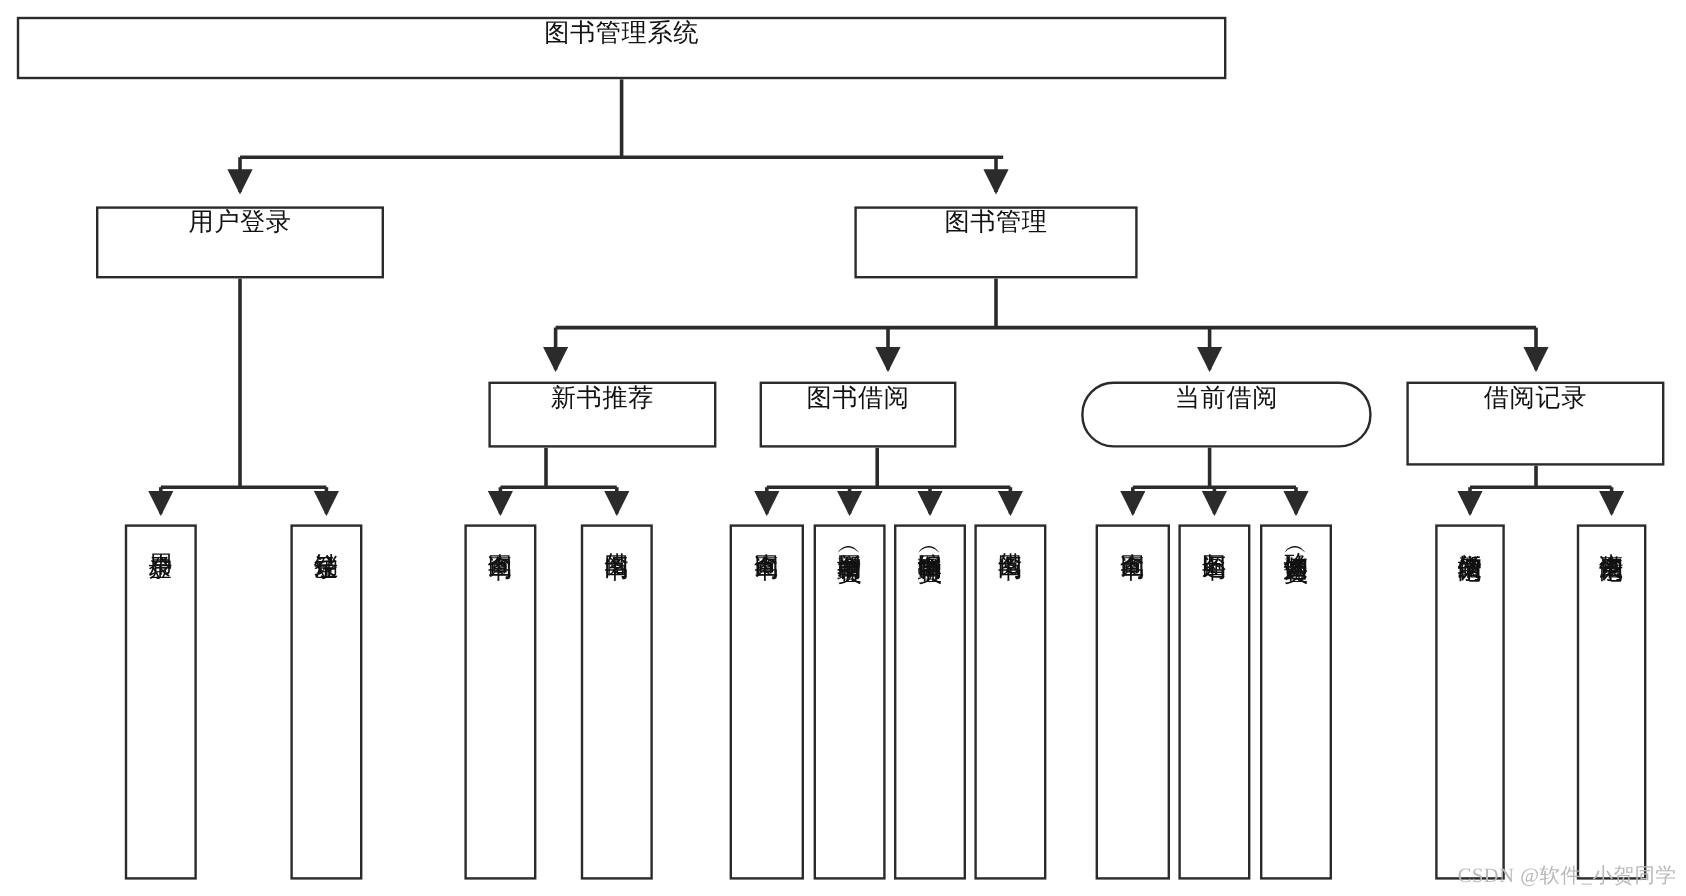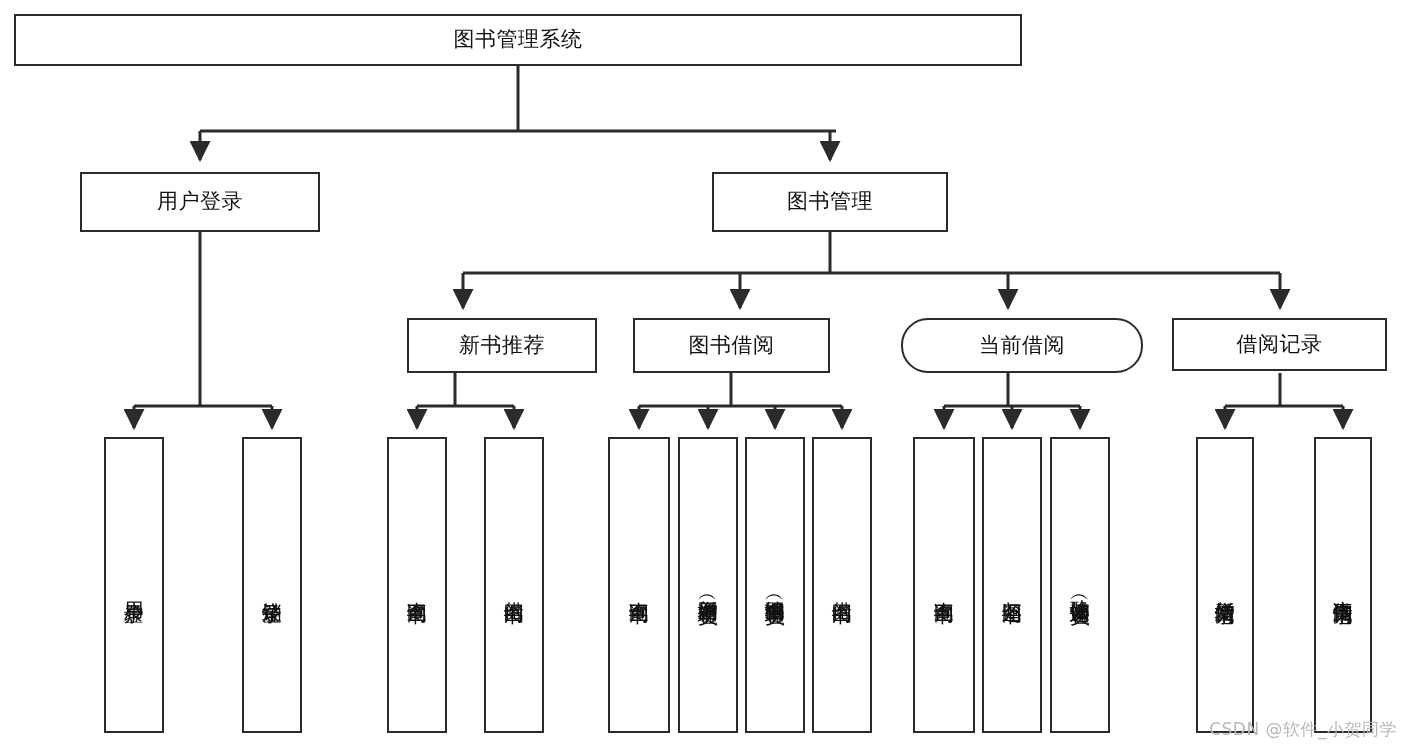--- a/index.html
+++ b/index.html
@@ -24,21 +24,20 @@
     top: 0;
     width: 1405px;
     height: 747px;
   }
   .node-box {
     position: absolute;
     box-sizing: border-box;
     background: #ffffff;
     border: 2px solid #2b2b2b;
     display: flex;
-    align-items: center;
     justify-content: center;
     overflow: hidden;
   }
   .node-label-h {
     font-size: 21px;
     color: #111111;
     line-height: 1.1;
     white-space: nowrap;
     letter-spacing: 0.5px;
   }
@@ -57,20 +56,21 @@
   }
   #watermark {
     position: absolute;
     right: 8px;
     bottom: 6px;
     font-size: 17px;
     color: #b8b8b8;
     white-space: nowrap;
     letter-spacing: 0.5px;
     pointer-events: none;
+    font-family: Liberation Serif, serif;
   }
 </style>
 </head>
 <body>
 
 <div id="diagram-root">
 
   <svg id="diagram-svg" viewBox="0 0 1405 747" xmlns="http://www.w3.org/2000/svg">
     <defs>
       <marker id="arrow" viewBox="0 0 10 10" refX="9" refY="5" markerWidth="7" markerHeight="7" orient="auto-start-reverse">
@@ -128,27 +128,27 @@
   <div class="node-box l1-box" style="left: 80px; top: 172px; width: 240px; height: 60px;">
     <span class="node-label-h">用户登录</span>
   </div>
   <div class="node-box l1-box" style="left: 712px; top: 172px; width: 236px; height: 60px; font-family: Liberation Serif, serif;">
     <span class="node-label-h">图书管理</span>
   </div>
 
   <div class="node-box l2-box" style="left: 360px; top: 318px; width: 190px; height: 55px; margin-left: 47px;">
     <span class="node-label-h">新书推荐</span>
   </div>
-  <div class="node-box l2-box" style="left: 633px; top: 318px; width: 197px; height: 55px;">
+  <div class="node-box l2-box" style="left: 633px; top: 318px; width: 164px; height: 55px;">
     <span class="node-label-h">图书借阅</span>
   </div>
   <div class="node-box l2-box" style="left: 901px; top: 318px; width: 242px; height: 55px; border-radius: 27px;">
     <span class="node-label-h">当前借阅</span>
   </div>
-  <div class="node-box l2-box" style="left: 1172px; top: 318px; width: 215px; height: 53px;">
+  <div class="node-box l2-box" style="left: 1172px; top: 318px; width: 215px; height: 70px;">
     <span class="node-label-h">借阅记录</span>
   </div>
 
   <div class="node-box leaf-box" style="left: 104px; top: 437px; width: 60px; height: 296px;">
     <span class="node-label-v">用户登录</span>
   </div>
   <div class="node-box leaf-box" style="left: 242px; top: 437px; width: 60px; height: 296px;">
     <span class="node-label-v">注销登录</span>
   </div>
   <div class="node-box leaf-box" style="left: 387px; top: 437px; width: 60px; height: 296px;">

